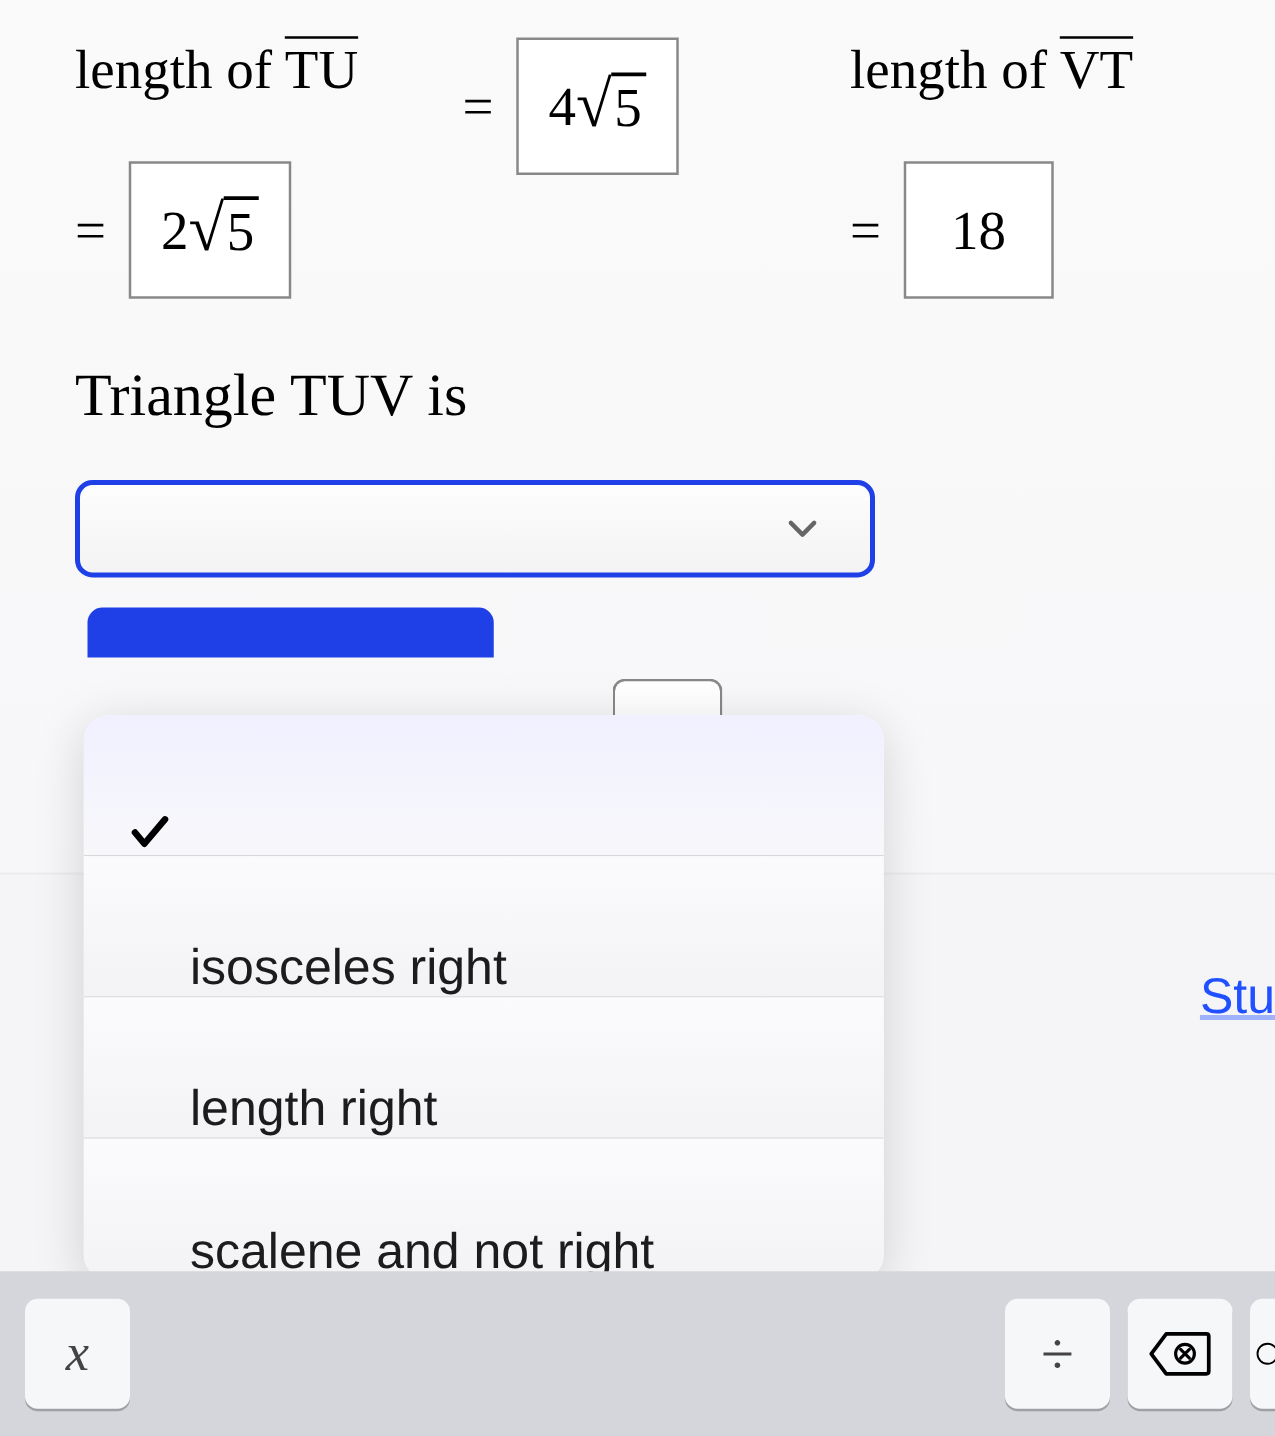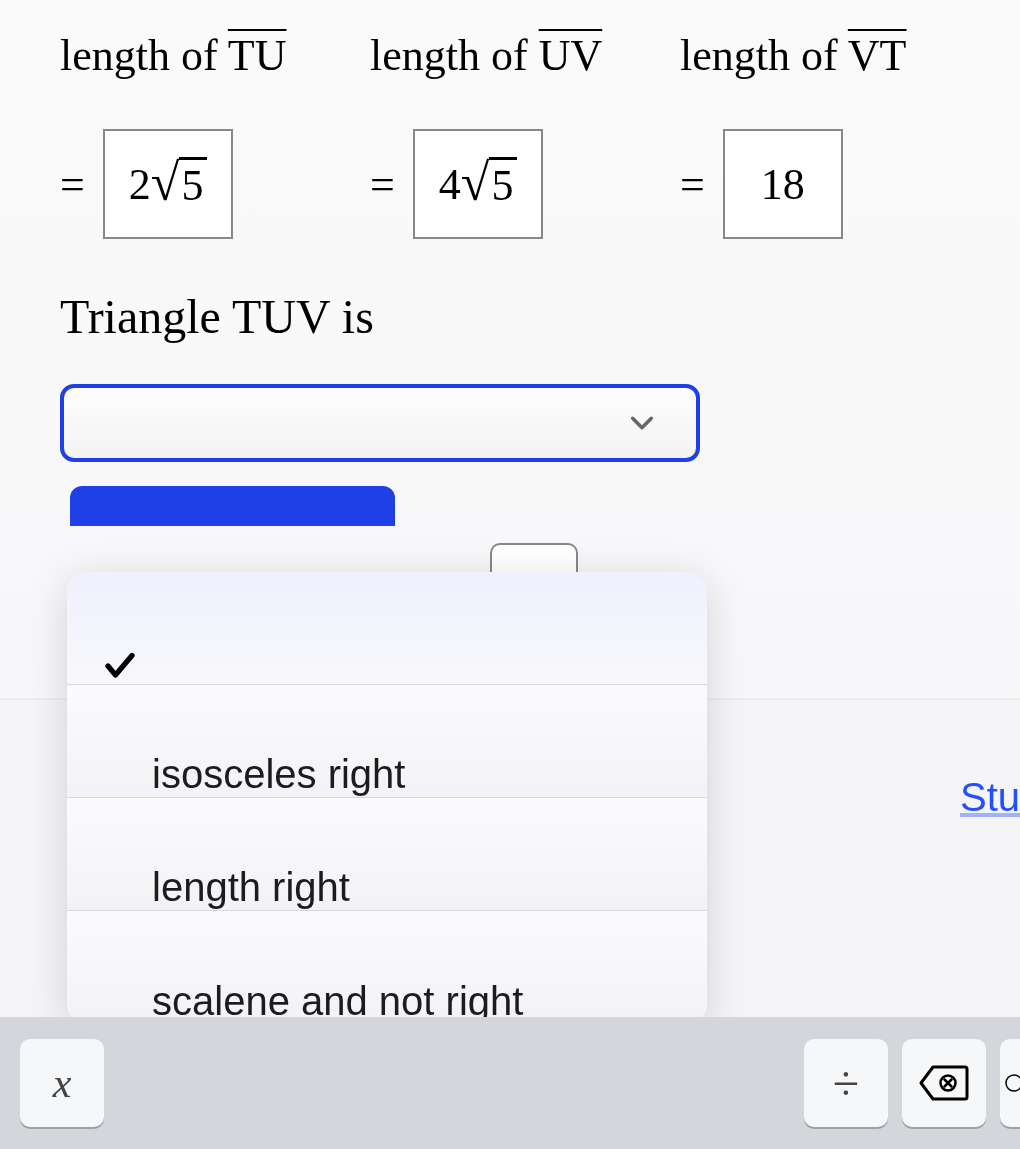--- a/index.html
+++ b/index.html
@@ -227,23 +227,20 @@
           <span>2</span>
             <span class="sqrt-wrap">
               <span class="sqrt-symbol">√</span>
               <span class="sqrt-radicand">5</span>
             </span>
         </div>
       </div>
     </div>
 
     <div class="length-col">
-      <div class="length-label">
-        <span>length of </span><span class="overline">UV</span>
-      </div>
       <div class="length-input-row">
         <span class="equals">=</span>
         <div class="length-input-box">
           <span>4</span>
             <span class="sqrt-wrap">
               <span class="sqrt-symbol">√</span>
               <span class="sqrt-radicand">5</span>
             </span>
         </div>
       </div>

